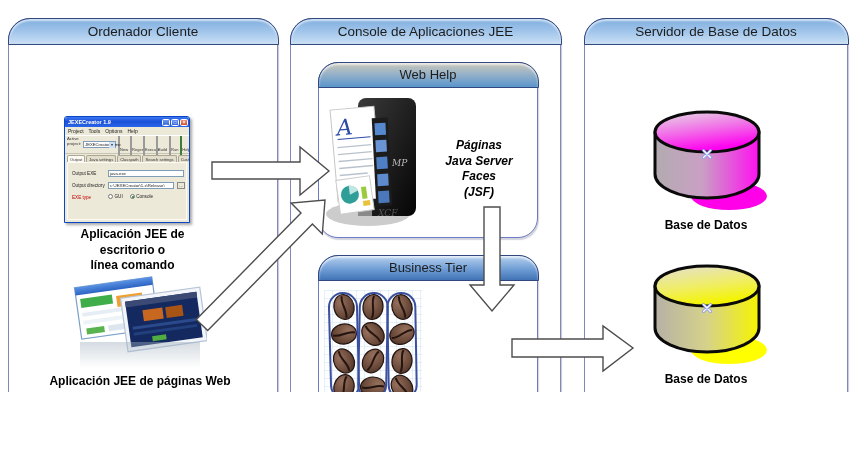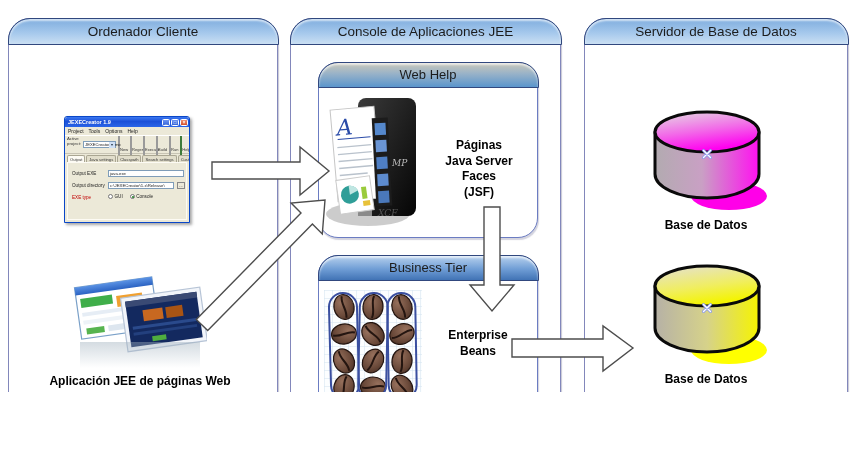--- a/index.html
+++ b/index.html
@@ -156,20 +156,23 @@
           <span>GUI</span>
         </span>
         <span class="radioitem">
           <span class="radio sel"></span>
           <span>Console</span>
         </span>
       </span>
     </div>
   </div>
 
+  <div class="caption" style="left:45px; top:227px; width:175px;">Aplicación JEE de
+escritorio o
+línea comando</div>
 
   <svg class="absimg" style="left:72px; top:270px;" width="135" height="100" viewBox="0 0 135 100">
     <defs>
       <linearGradient id="bwTitle" x1="0" y1="0" x2="0" y2="1">
         <stop offset="0" stop-color="#5a92e4"></stop>
           <stop offset="1" stop-color="#2a62c2"></stop>
       </linearGradient>
       <linearGradient id="refl" x1="0" y1="0" x2="0" y2="1">
         <stop offset="0" stop-color="#9fb0bd" stop-opacity=".45"></stop>
         <stop offset="1" stop-color="#9fb0bd" stop-opacity="0"></stop>
@@ -240,21 +243,21 @@
       <rect x="16" y="86" width="34" height="34" fill="#ffffff" stroke="#cccccc" stroke-width="1"></rect>
       <circle cx="28" cy="102" r="9" fill="#2f9e98"></circle>
       <path d="M28,102 L28,93 A9,9 0 0 1 36.5,99 Z" fill="#bfe6e2"></path>
       <rect x="40" y="96" width="5" height="12" fill="#9acb3c"></rect>
       <rect x="40" y="110" width="7" height="5" fill="#e8c23a"></rect>
     </g>
     <text x="70" y="74" font-family="DejaVu Serif, serif" font-style="italic" font-size="9" fill="#bbbbbb">MP</text>
     <text x="56" y="124" font-family="DejaVu Serif, serif" font-style="italic" font-size="9" fill="#555555">XCF</text>
   </svg>
 
-  <div class="caption" style="left:425px; top:138px; width:108px;">Páginas
+  <div class="caption" style="left:425px; top:138px; width:108px;font-style:italic;">Páginas
 Java Server
 Faces
 (JSF)</div>
 
   <div class="panel tier" style="left:318px; top:255px; width:220px; height:167px;">
     <div class="panel-header hdr-business">Business Tier</div>
   </div>
 
   <svg class="absimg" style="left:324px; top:290px;" width="98" height="114" viewBox="0 0 98 114">
     <defs>
@@ -319,22 +322,20 @@
           <path d="M0,-11 C-3,-4 3,4 0,11" fill="none" stroke-width="2"></path>
         </g>
     </g>
     <g fill="none" stroke="#3a4fa0" stroke-width="2">
       <rect x="6" y="3" width="28" height="106" rx="14" transform="rotate(-1.5 20 56)"></rect>
       <rect x="35" y="3" width="28" height="106" rx="14" transform="rotate(1.2 49 56)"></rect>
       <rect x="64" y="3" width="28" height="106" rx="14" transform="rotate(-1 78 56)"></rect>
     </g>
   </svg>
 
-  <div class="caption" style="left:428px; top:328px; width:100px;">Enterprise
-Beans</div>
 
   <div class="panel" style="left:584px; top:18px; width:264px; height:430px;">
     <div class="panel-header hdr-outer">Servidor de Base de Datos</div>
   </div>
 
 
   <svg class="absimg" style="left:645px; top:102px;" width="125" height="114" viewBox="0 0 125 114">
     <defs>
       <linearGradient id="mTop" x1="0" y1="0" x2="0.35" y2="1">
         <stop offset="0" stop-color="#e4dee2"></stop>

